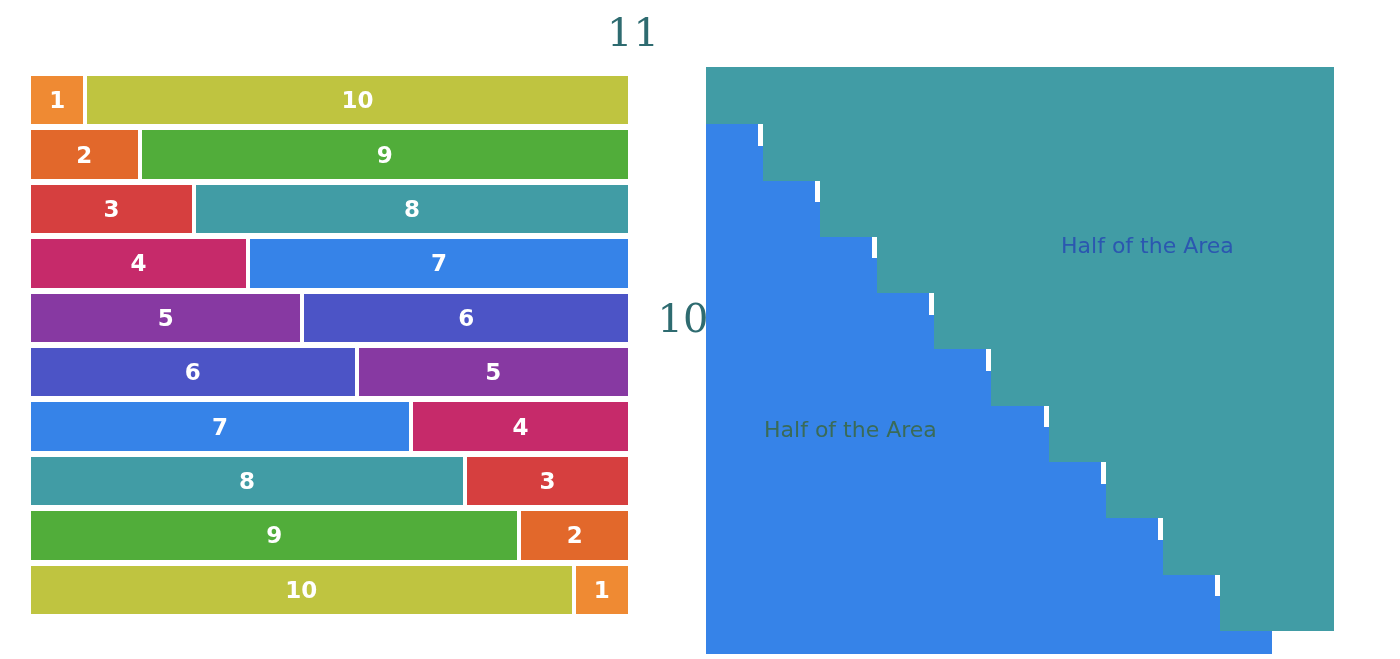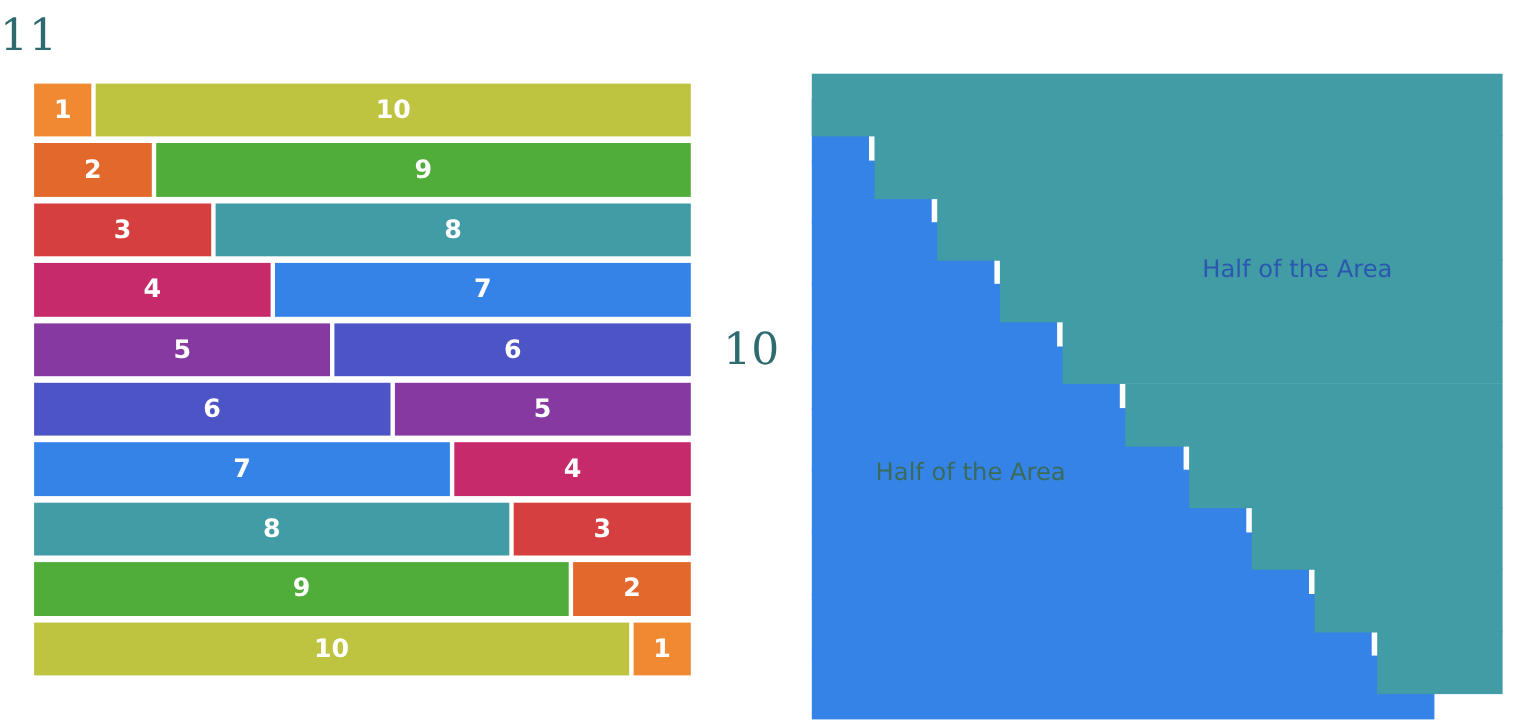--- a/index.html
+++ b/index.html
@@ -8,21 +8,21 @@
     font-family:"DejaVu Sans", sans-serif;
     overflow:hidden;position:relative;
   }
   #stage{position:absolute;left:0;top:0;width:1400px;height:659px;}
 
   
   #left-figure{position:absolute;left:0;top:0;width:700px;height:659px;}
 
   #label-width{
     position:absolute;left:0;top:12px;width:660px;
-    text-align:left;
+    text-align:right;
     font-family:"DejaVu Serif", serif;
     font-size:40px;font-weight:400;color:#2e6b70;
     letter-spacing:1px;line-height:1;
   }
   #label-height{
     position:absolute;left:648px;top:298px;width:70px;
     text-align:center;
     font-family:"DejaVu Serif", serif;
     font-size:40px;font-weight:400;color:#2e6b70;
     line-height:1;
@@ -32,21 +32,21 @@
   .bar-row{position:absolute;left:0;height:48px;width:100%;}
   .cell{
     position:absolute;top:0;height:48px;
     display:flex;align-items:center;justify-content:center;
     color:#ffffff;font-weight:bold;font-size:23px;
     font-family:"DejaVu Sans", sans-serif;
     box-sizing:border-box;
   }
 
   
-  #right-figure{position:absolute;left:692px;top:0;width:700px;height:548px;}
+  #right-figure{position:absolute;left:660px;top:0;width:700px;height:548px;}
   #square{position:absolute;left:46px;top:67px;width:628px;height:563px;}
   .step-blue,.step-teal{position:absolute;}
 
   .area-label{
     position:absolute;white-space:nowrap;
     font-family:"DejaVu Sans", sans-serif;
     font-size:22px;font-weight:400;line-height:1;
   }
   #label-teal-area{color:#2b57b0;}
   #label-blue-area{color:#3a6b57;}

